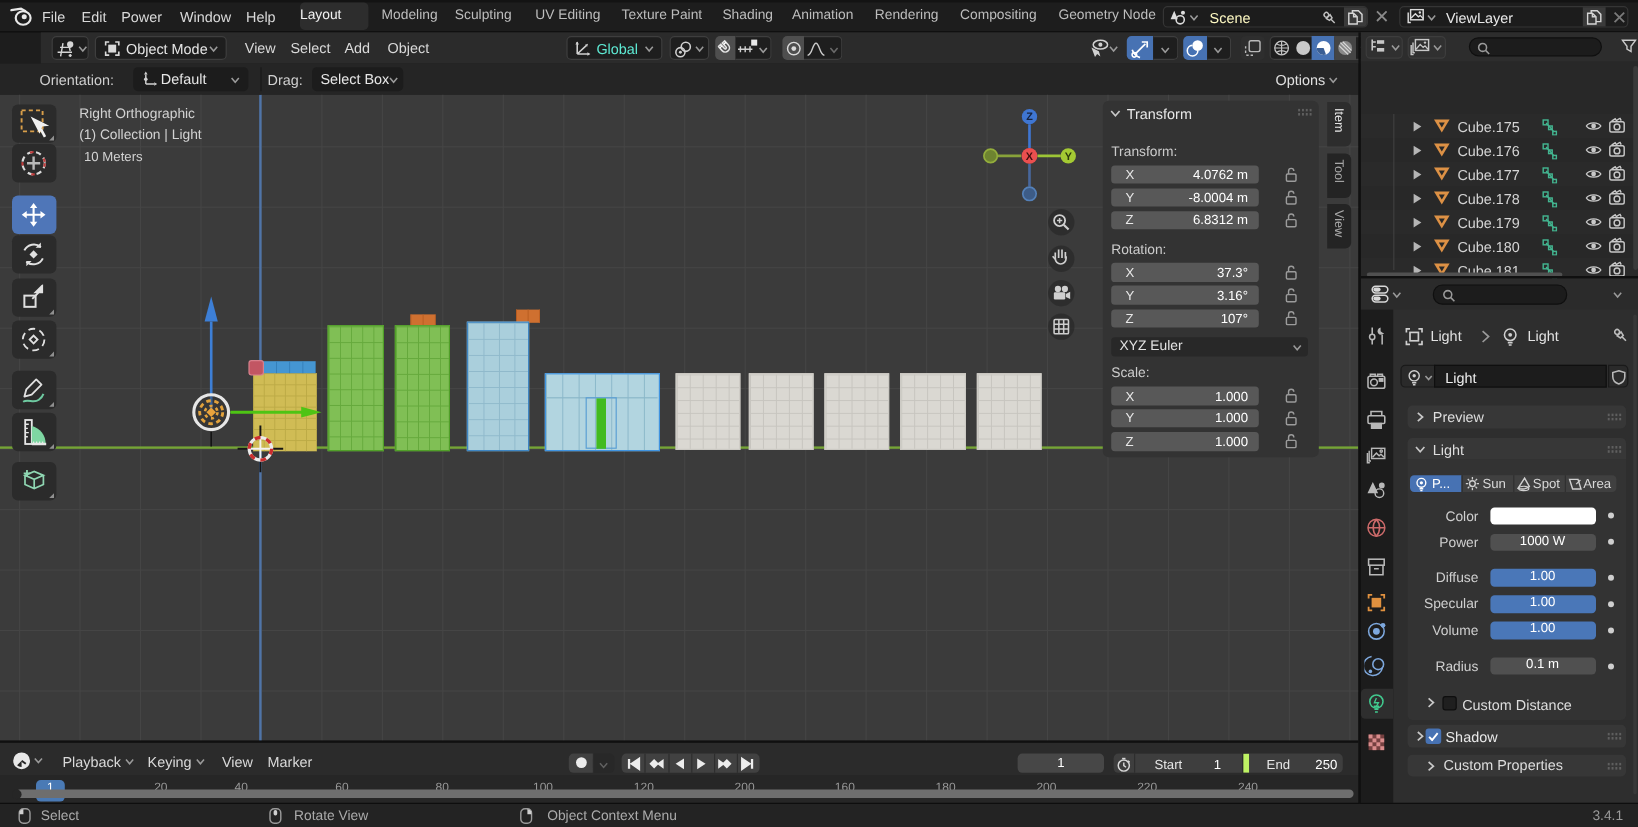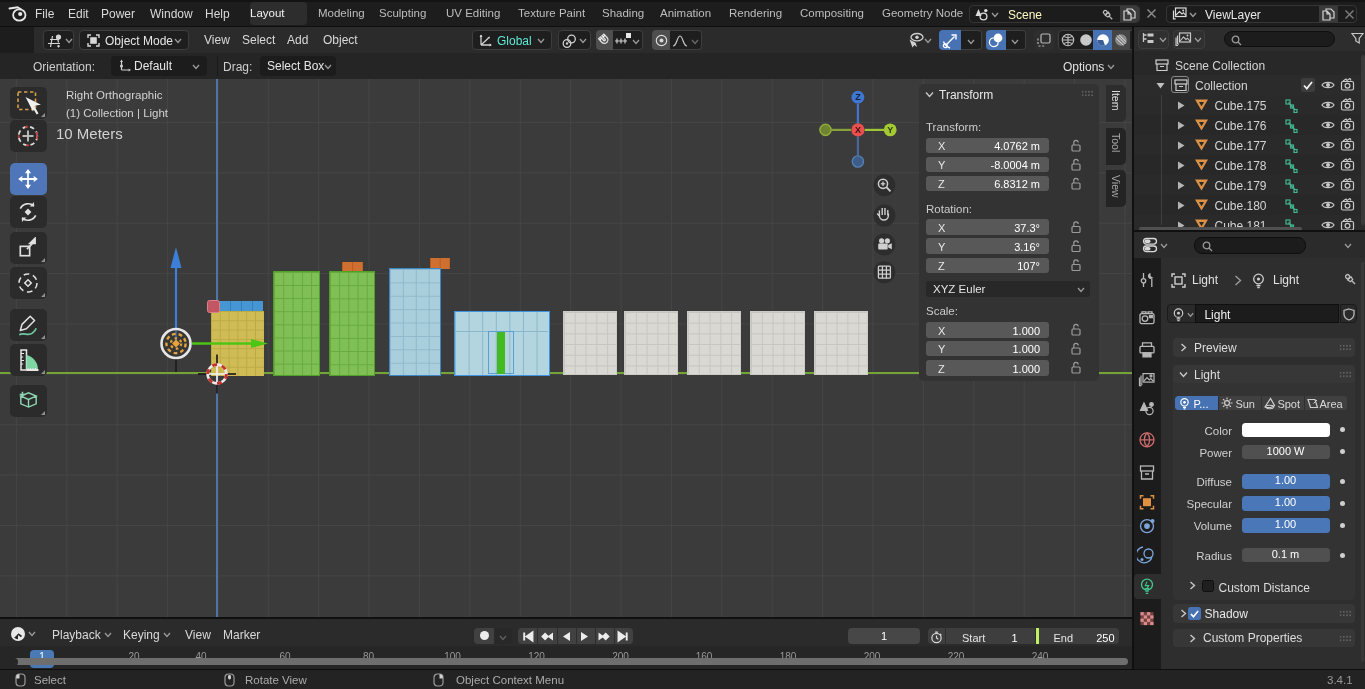--- a/index.html
+++ b/index.html
@@ -309,21 +309,21 @@
         <path d="M1 1.5 L4 5 L7 1.5" fill="none" stroke="#9a9a9a" stroke-width="1.3"></path>
       </svg>
   </div>
   <div id="viewport">
 
     <div class="abs" style="left:216px;top:0;width:2px;height:539px;background:#4f74a8"></div>
     <div class="abs" style="left:0;top:292.8px;width:1132px;height:1.8px;background:#75a436"></div>
 
     <div class="t abs" style="left:66px;top:11px;color:#d2d2d2;font-size:11.5px">Right Orthographic</div>
     <div class="t abs" style="left:66px;top:29px;color:#d2d2d2;font-size:11.5px">(1) Collection | Light</div>
-    <div class="t abs" style="left:56px;top:47px;color:#d2d2d2;font-size:15px">10 Meters</div>
+    <div class="t abs" style="left:70px;top:47px;color:#d2d2d2;font-size:11px">10 Meters</div>
 
     <div class="bld" style="left:211px;top:231.5px;width:52.5px;height:65px;background:#d0bc55;background-image:linear-gradient(to right,#bcaa45 1px,transparent 1px),linear-gradient(to bottom,#bcaa45 1px,transparent 1px);background-size:8.8px 9.3px"></div>
     <div class="bld" style="left:218.5px;top:221.5px;width:44px;height:10px;background:#4596d2;background-image:linear-gradient(to right,#347fb9 1px,transparent 1px);background-size:11px 10px"></div>
     <div class="bld" style="left:207px;top:220.5px;width:13px;height:13px;background:#c25663;border-radius:2.5px;border:1.5px solid #d8808c"></div>
     <div class="bld" style="left:273px;top:192.4px;width:46.5px;height:104.6px;background:#80bf55;background-image:linear-gradient(to right,#65a93c 1px,transparent 1px),linear-gradient(to bottom,#65a93c 1px,transparent 1px);background-size:9.3px 13.1px;border:1.5px solid #509f28"></div>
     <div class="bld" style="left:342px;top:182.5px;width:20.5px;height:10px;background:#cf7030;background-image:linear-gradient(to right,#b85c20 1px,transparent 1px);background-size:10.2px 10px"></div>
     <div class="bld" style="left:328.6px;top:191.5px;width:46px;height:105.5px;background:#80bf55;background-image:linear-gradient(to right,#65a93c 1px,transparent 1px),linear-gradient(to bottom,#65a93c 1px,transparent 1px);background-size:9.2px 13.2px;border:1.5px solid #509f28"></div>
     <div class="bld" style="left:430px;top:179px;width:19.5px;height:10.5px;background:#cf7030;background-image:linear-gradient(to right,#b85c20 1px,transparent 1px);background-size:9.7px 10px"></div>
     <div class="bld" style="left:388.7px;top:189.4px;width:52px;height:107.6px;background:#aacfdc;background-image:linear-gradient(to right,#8fb9cb 1px,transparent 1px),linear-gradient(to bottom,#8fb9cb 1px,transparent 1px);background-size:12.9px 13.4px;border:1.5px solid #3e86c4"></div>
     <div class="bld" style="left:454.2px;top:232.1px;width:96px;height:65px;background:#b2d5e0;background-image:linear-gradient(to right,#8ab7c9 1px,transparent 1px);background-size:13.6px 65px;border:1.5px solid #3f93e0">
@@ -603,21 +603,21 @@
       <div class="abs" style="left:927.5px;top:9.5px;width:17px;height:16.5px;background:#3e3e3e;border-radius:4px 0 0 4px">
         <svg class="abs" style="left:2.5px;top:3.5px" width="13" height="13" viewBox="0 0 14 14">
           <circle cx="7" cy="7.5" r="5" fill="none" stroke="#d8d8d8" stroke-width="1.3"></circle>
           <path d="M7 4.8 V7.5 L9 9 M5.5 1.2 h3 M10.8 3.2 l1.4 1.4" fill="none" stroke="#d8d8d8" stroke-width="1.3"></path>
         </svg>
       </div>
       <div class="abs" style="left:945px;top:9.5px;width:89.5px;height:16.5px;background:#3e3e3e;border-left:1px solid #2e2e2e;font-size:11px">
         <span class="abs" style="left:16px;top:4.3px;color:#e6e6e6">Start</span>
           <span class="abs" style="right:17px;top:4.3px;color:#fff">1</span>
       </div>
-      <div class="abs" style="left:1035.5px;top:9.5px;width:83px;height:16.5px;background:#3e3e3e;border-left:3px solid #bef264;border-radius:0 4px 4px 0;font-size:11px">
+      <div class="abs" style="left:1035.5px;top:9.5px;width:83px;height:16.5px;background:#3e3e3e;border-left:5px solid #bef264;border-radius:0 4px 4px 0;font-size:11px">
         <span class="abs" style="left:15px;top:4.3px;color:#e6e6e6">End</span>
           <span class="abs" style="right:4px;top:4.3px;color:#fff">250</span>
       </div>
     </div>
     <div class="rnum" style="left:134px">20</div>
     <div class="rnum" style="left:201px">40</div>
     <div class="rnum" style="left:285px">60</div>
     <div class="rnum" style="left:368.5px">80</div>
     <div class="rnum" style="left:452.5px">100</div>
     <div class="rnum" style="left:536.5px">120</div>
@@ -655,53 +655,20 @@
       <div class="abs" style="left:90px;top:4px;width:111px;height:16px;background:#1c1c1c;border:1px solid #0f0f0f;border-radius:8px">
         <svg class="abs" style="left:6px;top:2.5px" width="11" height="11" viewBox="0 0 11 11">
           <circle cx="4.5" cy="4.5" r="3.3" fill="none" stroke="#9a9a9a" stroke-width="1.3"></circle>
           <line x1="7" y1="7" x2="10" y2="10" stroke="#9a9a9a" stroke-width="1.3"></line>
         </svg>
       </div>
       <svg class="abs" style="left:217px;top:5px" width="13" height="13" viewBox="0 0 13 13">
         <path d="M1 1.5 h11 L8.2 6.5 v4.5 l-3.4 -2 V6.5 Z" fill="none" stroke="#c8c8c8" stroke-width="1.2"></path>
       </svg>
     </div>
-    <div class="orow" style="top:28px">
-      <svg class="abs" style="left:21px;top:4px" width="14" height="13" viewBox="0 0 14 13">
-        <rect x="1" y="1" width="12" height="4" fill="none" stroke="#cfcfcf" stroke-width="1.2"></rect>
-        <path d="M2 5 v6.5 h10 V5 M5 7.5 h4" fill="none" stroke="#cfcfcf" stroke-width="1.2"></path>
-      </svg>
-      <div class="nm" style="left:41px">Scene Collection</div>
-    </div>
-    <div class="orow" style="top:48px;background:#2b2b2b">
-      <svg class="abs" style="left:22px;top:7px" width="9" height="7" viewBox="0 0 9 7">
-          <path d="M0.5 1 h8 L4.5 6.5 Z" fill="#c0c0c0"></path>
-        </svg>
-      <div class="abs" style="left:37px;top:1px;width:18px;height:17px;border:1px solid #888888;border-radius:3px">
-        <svg class="abs" style="left:2px;top:2px" width="14" height="13" viewBox="0 0 14 13">
-          <rect x="1" y="1" width="12" height="4" fill="none" stroke="#cfcfcf" stroke-width="1.2"></rect>
-          <path d="M2 5 v6.5 h10 V5 M5 7.5 h4" fill="none" stroke="#cfcfcf" stroke-width="1.2"></path>
-        </svg>
-      </div>
-      <div class="nm" style="left:61px">Collection</div>
-      <div class="abs" style="left:167px;top:3px;width:14px;height:14px;background:#3d3d3d;border-radius:2.5px">
-        <svg class="abs" style="left:2px;top:3px" width="10" height="9" viewBox="0 0 10 9">
-            <path d="M1 4.5 L3.8 7.5 L9 1" fill="none" stroke="#f0f0f0" stroke-width="1.8"></path>
-          </svg>
-      </div>
-      <svg class="abs" style="left:187px;top:4px" width="14" height="12" viewBox="0 0 14 12">
-        <path d="M1 6 C3 2.5 11 2.5 13 6 C11 9.5 3 9.5 1 6 Z" fill="none" stroke="#c8c8c8" stroke-width="1.2"></path>
-        <circle cx="7" cy="6" r="2" fill="#c8c8c8"></circle>
-      </svg>
-      <svg class="abs" style="left:206px;top:3px" width="15" height="13" viewBox="0 0 15 13">
-        <path d="M3 3 L6 1 L7 2.5 L10 .5 L11 2.5" fill="none" stroke="#c8c8c8" stroke-width="1.2"></path>
-        <rect x="1.5" y="3.5" width="12" height="8.5" rx="1.5" fill="none" stroke="#c8c8c8" stroke-width="1.2"></rect>
-        <circle cx="7.5" cy="7.8" r="2.4" fill="none" stroke="#c8c8c8" stroke-width="1.2"></circle>
-      </svg>
-    </div>
     <div class="orow" style="top:68px;background:#2a2a2a">
       <svg class="abs" style="left:43px;top:6px" width="8" height="9" viewBox="0 0 8 9">
           <path d="M1 0.5 L7.5 4.5 L1 8.5 Z" fill="#b5b5b5"></path>
         </svg>
       <svg class="abs" style="left:60px;top:3px" width="15" height="14" viewBox="0 0 15 14">
         <path d="M1 1.5 h13 L7.5 12.5 Z" fill="#dd9145"></path>
         <path d="M5 4 h5 L7.5 8.2 Z" fill="#282828"></path>
       </svg>
       <div class="nm" style="left:80.5px">Cube.175</div>
       <svg class="abs" style="left:151px;top:3.5px" width="13" height="14" viewBox="0 0 13 14">

